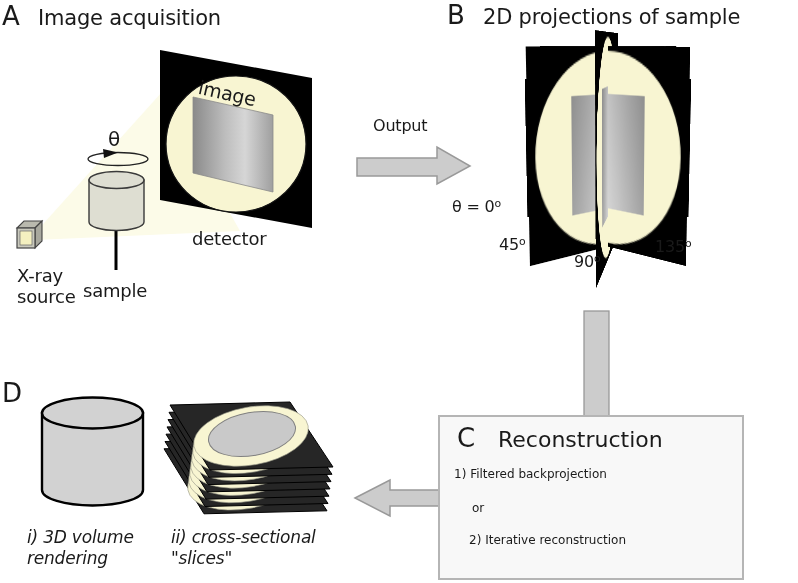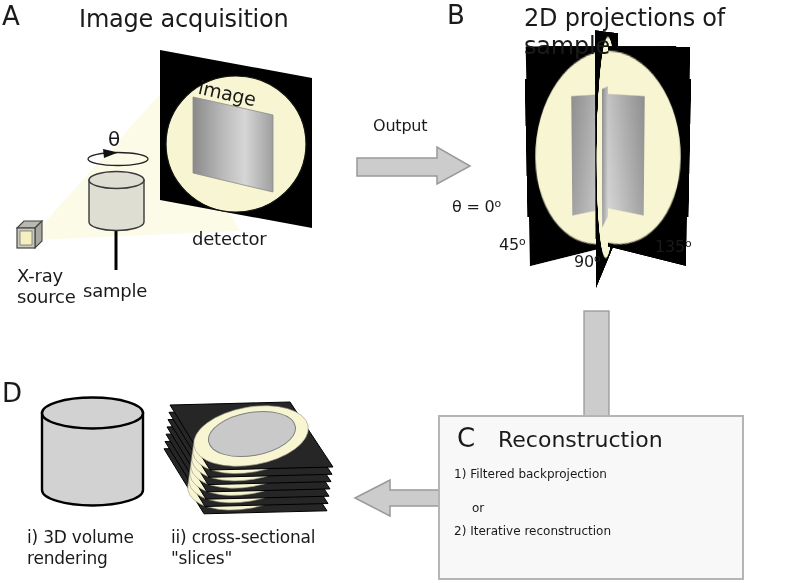--- a/index.html
+++ b/index.html
@@ -1,23 +1,23 @@
 <!DOCTYPE html>
 <html style="--cream: #f8f5d2; --beam: #fcfbe8; --black: #000000; --arrow-fill: #cccccc; --arrow-stroke: #999999; --slice-dark: #262626; --slice-face-gray: #c9c9c9; --cylinder-fill: #d2d2d2; --sample-fill: #deded2; --box-fill: #f8f8f8; --box-border: #b5b5b5;"><head>
 <meta charset="utf-8">
 <style>
   html,body{margin:0;padding:0;background:#fff;}
   #fig{position:relative;width:798px;height:583px;background:#fff;overflow:hidden;
        font-family:"DejaVu Sans","Liberation Sans",sans-serif;color:#1a1a1a;}
   #fig svg{position:absolute;left:0;top:0;}
   .lbl{position:absolute;white-space:pre-line;line-height:1.15;letter-spacing:-0.2px;}
   .letter{font-size:26px;}
-  .title{font-size:24px;margin-left:41px;}
+  .title{font-size:21px;}
   .small{font-size:18px;}
-  .dlab{font-size:17px;line-height:21px;}
+  .dlab{font-size:17px;line-height:21px;font-style:italic;}
   .ang{font-size:16px;}
   .ang sup, .sup{font-size:0.68em;vertical-align:0.5em;}
   
   .b3d{position:absolute;left:513px;top:55px;width:190px;height:190px;perspective:650px;perspective-origin:50% 48%;}
   .stage{position:absolute;inset:0;transform-style:preserve-3d;transform:rotateX(-9deg);}
   .ppanel{position:absolute;left:13px;top:24px;width:164px;height:140px;background:var(--black,#000);}
   .ppanel .ap{position:absolute;inset:3px 7px;border-radius:50%;background:var(--cream,#f8f5d2);}
   .ppanel .im{position:absolute;left:26%;top:23%;width:48%;height:57%;
               background:linear-gradient(100deg,#8e8e8e,#c6c6c6 45%,#d8d8d8 62%,#9c9c9c);}
   .p0{transform:rotateY(0deg);}
@@ -137,21 +137,21 @@
   <div class="lbl ang" style="left:452px;top:198px;"><span>θ = 0</span><sup>o</sup></div>
   <div class="lbl ang" style="left:499px;top:236px;"><span>45</span><sup>o</sup></div>
   <div class="lbl ang" style="left:574px;top:253px;"><span>90</span><sup>o</sup></div>
   <div class="lbl ang" style="left:655px;top:238px;"><span>135</span><sup>o</sup></div>
 
   <div class="cbox">
     <div class="cletter">C</div>
     <div class="ctitle">Reconstruction</div>
     <div class="citem" style="top:50px;">1) Filtered backprojection</div>
     <div class="citem" style="top:84px;left:32px;">or</div>
-    <div class="citem" style="top:107px;">2) Iterative reconstruction</div>
+    <div class="citem" style="top:116px;margin-left:15px;">2) Iterative reconstruction</div>
   </div>
 
   <div class="lbl letter" style="left:2px;top:379px;">D</div>
   <div class="lbl dlab" style="left:27px;top:527px;">i) 3D volume
 rendering</div>
   <div class="lbl dlab" style="left:171px;top:527px;">ii) cross-sectional
 "slices"</div>
 
 </div>
 

